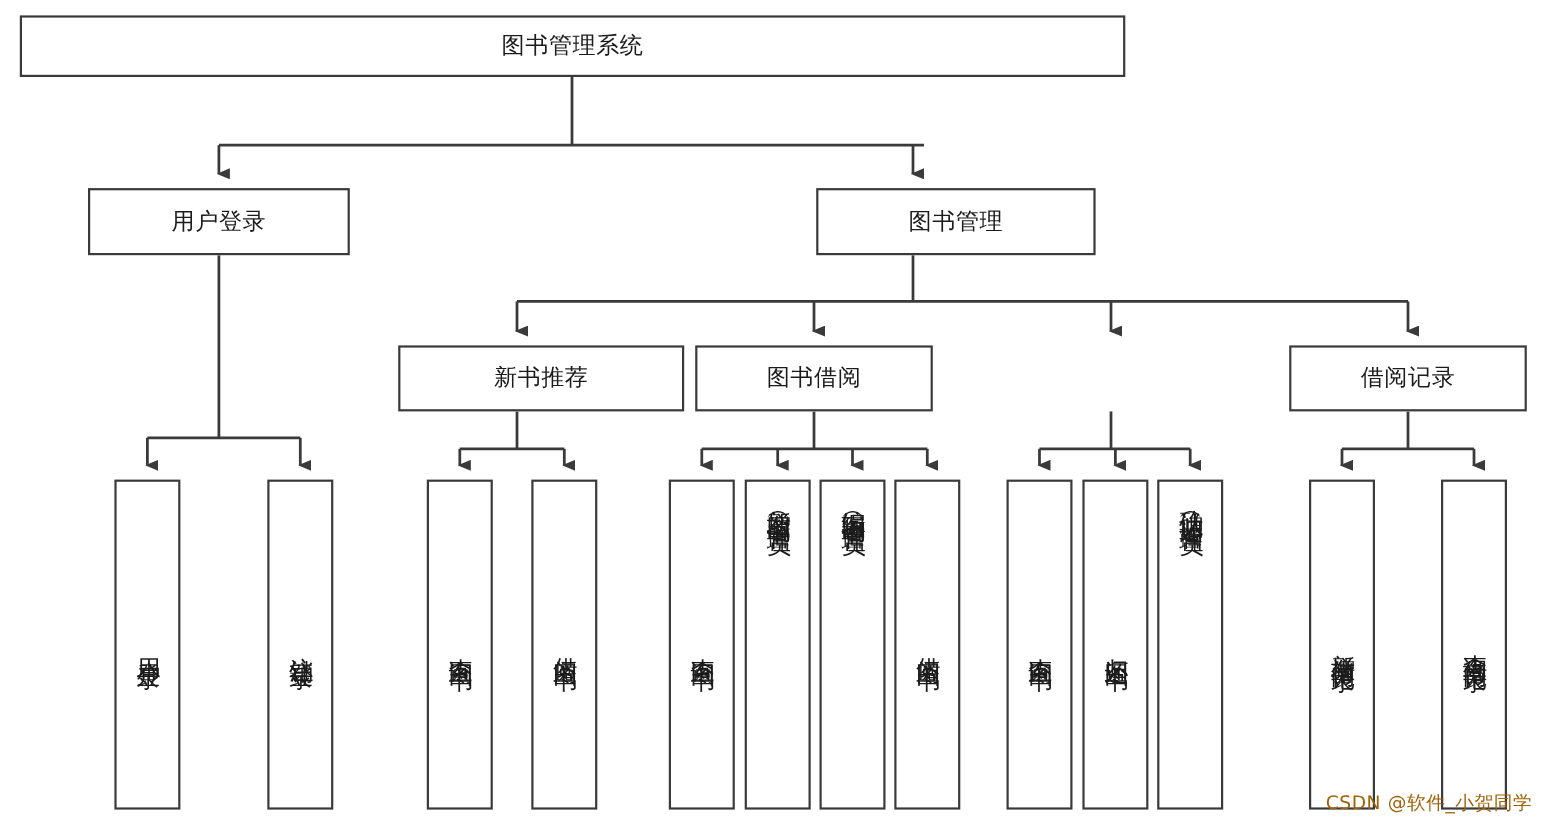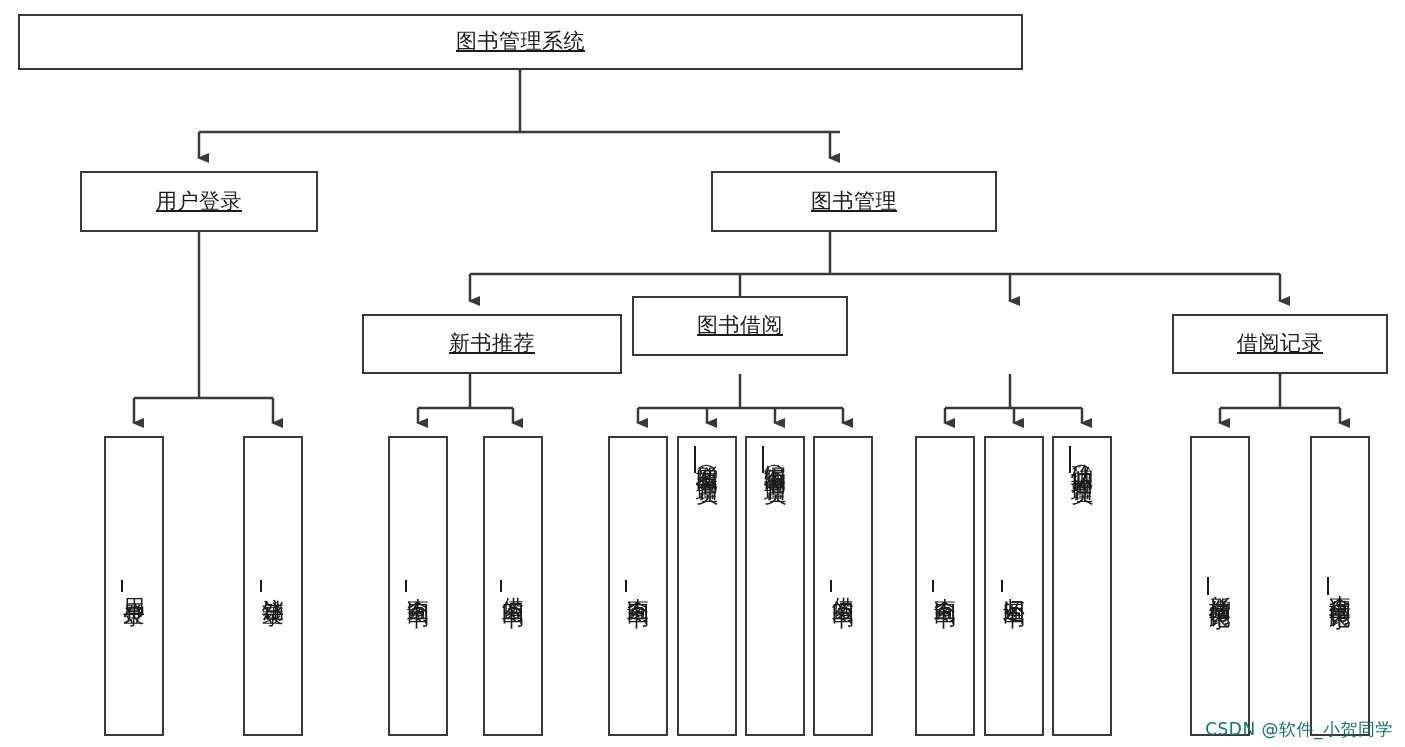--- a/index.html
+++ b/index.html
@@ -35,21 +35,20 @@
     align-items: center;
     justify-content: center;
     color: #1b1b1b;
     z-index: 2;
   }
   .node .txt {
     display: block;
     text-align: right;
     line-height: 1.12;
     white-space: pre;
-    text-decoration: underline;
   }
   .node.horiz .txt {
     font-size: 21px;
     letter-spacing: 0.5px;
   }
   .node.vert {
     align-items: flex-start;
     padding-top: 8px;
   }
   .node.vert .txt {
@@ -61,21 +60,21 @@
   }
   .node.vert.mid {
     align-items: center;
     padding-top: 0;
   }
   #watermark {
     position: absolute;
     right: 12px;
     bottom: 6px;
     font-size: 17px;
-    color: #0f766e;
+    color: #a16207;
     letter-spacing: 0.5px;
     z-index: 5;
     white-space: nowrap;
   }
 </style>
 </head>
 <body>
 
 <div id="canvas">
 
@@ -129,28 +128,28 @@
     </g>
   </svg>
 
   <div class="node horiz" style="left:18px; top:14px; width:1005px; height:56px;">
     <span class="txt">图书管理系统</span>
   </div>
 
   <div class="node horiz" style="left:80px; top:171px; width:238px; height:61px;">
     <span class="txt">用户登录</span>
   </div>
-  <div class="node horiz" style="left:711px; top:171px; width:286px; height:61px;">
+  <div class="node horiz" style="left:742px; top:171px; width:254px; height:61px;">
     <span class="txt">图书管理</span>
   </div>
 
   <div class="node horiz" style="left:362px; top:314px; width:260px; height:60px;">
     <span class="txt">新书推荐</span>
   </div>
-  <div class="node horiz" style="left:632px; top:296px; width:216px; height:60px;">
+  <div class="node horiz" style="left:632px; top:314px; width:216px; height:60px;">
     <span class="txt">图书借阅</span>
   </div>
   <div class="node horiz" style="left:1172px; top:314px; width:216px; height:60px;">
     <span class="txt">借阅记录</span>
   </div>
 
   <div class="node vert mid" style="left:104px; top:436px; width:60px; height:300px;">
     <span class="txt">用户登录</span>
   </div>
   <div class="node vert mid" style="left:243px; top:436px; width:60px; height:300px;">

